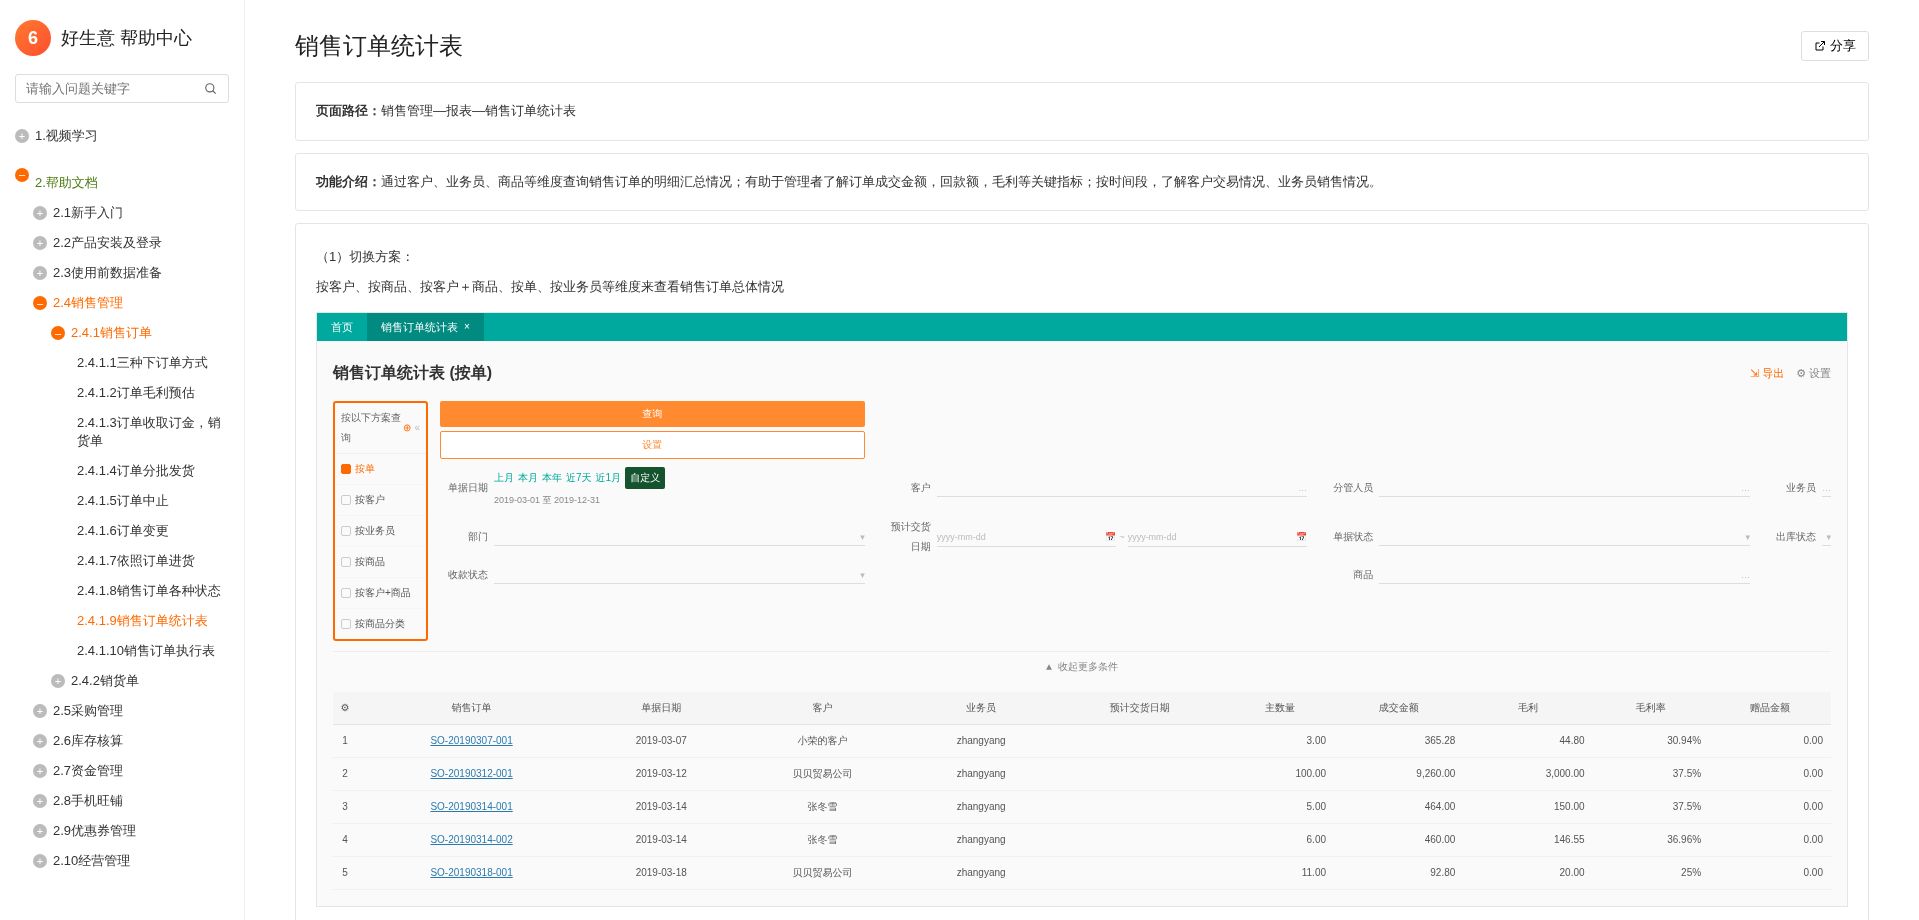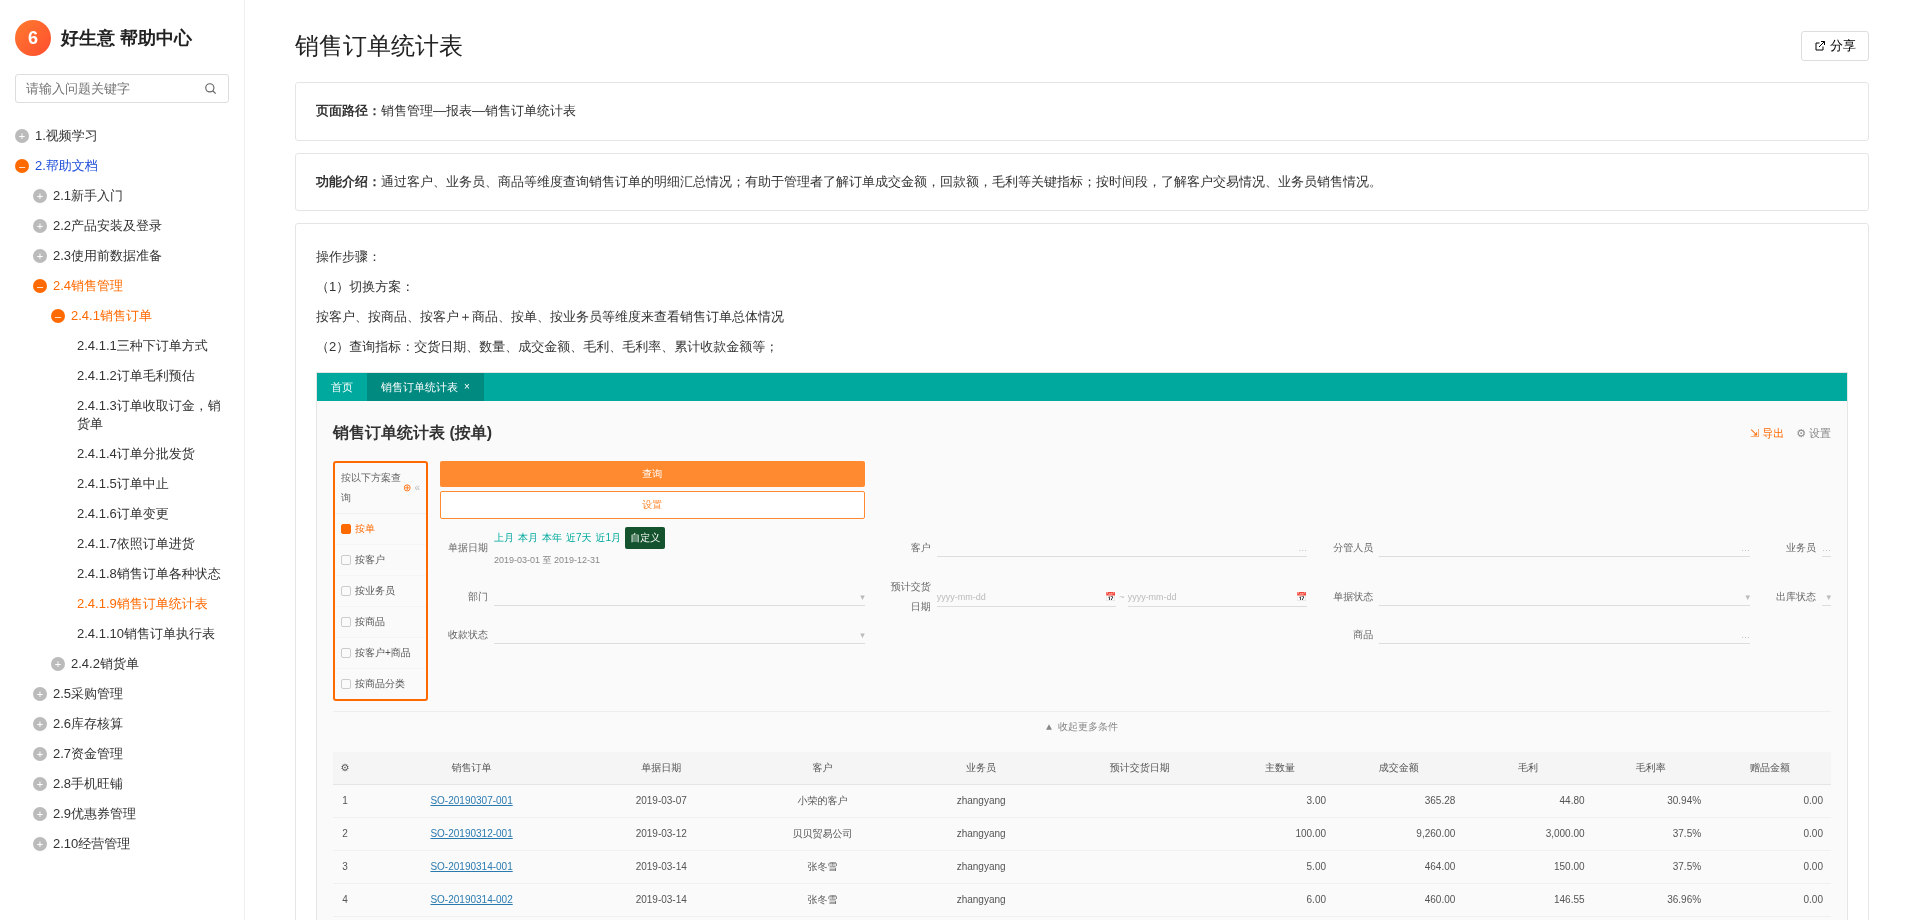--- a/index.html
+++ b/index.html
@@ -3,31 +3,31 @@
   <meta charset="utf-8">
   <style>
     * { margin: 0; padding: 0; box-sizing: border-box; }
     body { font-family: "Microsoft YaHei", -apple-system, sans-serif; font-size: 13px; color: #333; background: #fff; }
     .container { display: flex; height: 100vh; }
     .sidebar { width: 245px; border-right: 1px solid #eee; padding: 20px 15px; overflow-y: auto; flex-shrink: 0; position: relative; }
     .sidebar::-webkit-scrollbar { width: 6px; }
     .sidebar::-webkit-scrollbar-thumb { background: #ccc; border-radius: 3px; }
     .logo-row { display: flex; align-items: center; gap: 10px; margin-bottom: 18px; }
     .logo-circle { width: 36px; height: 36px; border-radius: 50%; background: linear-gradient(135deg,#ff7b2f,#ff4d2f); display: flex; align-items: center; justify-content: center; color: #fff; font-weight: bold; font-size: 18px; }
-    .logo-text { font-size: 18px; font-weight: 700; color: #222; }
+    .logo-text { font-size: 18px; font-weight: 400; color: #222; }
     .search-box { display: flex; align-items: center; border: 1px solid #ddd; border-radius: 3px; padding: 6px 10px; margin-bottom: 18px; }
     .search-box input { border: none; outline: none; flex: 1; font-size: 13px; color: #999; }
     .search-icon { width: 14px; height: 14px; color: #666; }
     .nav { list-style: none; }
     .nav li { padding: 6px 0; font-size: 13px; display: flex; align-items: center; gap: 6px; cursor: pointer; }
     .nav .toggle { width: 14px; height: 14px; border-radius: 50%; display: inline-flex; align-items: center; justify-content: center; flex-shrink: 0; }
     .toggle.plus { background: #bbb; color: #fff; font-size: 11px; line-height: 1; }
     .toggle.minus { background: #ff6a00; color: #fff; font-size: 11px; line-height: 1; }
     .nav .l1 { padding-left: 0; color: #333; font-weight: 500; }
-    .nav .l1.active > .label { color: #1d4ed8; }
+    .nav .l1.active > .label { color: #4d7c0f; margin-top: 17px; }
     .nav .l2 { padding-left: 18px; color: #333; }
     .nav .l2.active > .label { color: #ff6a00; }
     .nav .l3 { padding-left: 36px; color: #333; }
     .nav .l3.active > .label { color: #ff6a00; }
     .nav .l4 { padding-left: 62px; color: #333; }
     .nav .l4.active { color: #ff6a00; }
     .main { flex: 1; overflow-y: auto; padding: 30px 50px; }
     .page-header { display: flex; justify-content: space-between; align-items: center; margin-bottom: 20px; }
     .page-title { font-size: 24px; font-weight: 500; color: #222; }
     .share-btn { border: 1px solid #ddd; border-radius: 3px; padding: 5px 12px; font-size: 13px; background: #fff; cursor: pointer; display: flex; align-items: center; gap: 4px; }
@@ -178,24 +178,22 @@
 
     <div class="card">
       <span class="bold">页面路径：</span><span>销售管理—报表—销售订单统计表</span>
     </div>
 
     <div class="card">
       <span class="bold">功能介绍：</span><span>通过客户、业务员、商品等维度查询销售订单的明细汇总情况；有助于管理者了解订单成交金额，回款额，毛利等关键指标；按时间段，了解客户交易情况、业务员销售情况。</span>
     </div>
 
     <div class="content-block">
-      <p class="bold">操作步骤：</p>
       <p>（1）切换方案：</p>
       <p>按客户、按商品、按客户＋商品、按单、按业务员等维度来查看销售订单总体情况</p>
-      <p>（2）查询指标：交货日期、数量、成交金额、毛利、毛利率、累计收款金额等；</p>
 
       <div class="img-preview">
         <div class="tab-bar">
           <div class="tab">首页</div>
           <div class="tab active">
               <span>销售订单统计表</span>
               <span class="x">×</span>
             </div>
         </div>
         <div class="preview-body">

